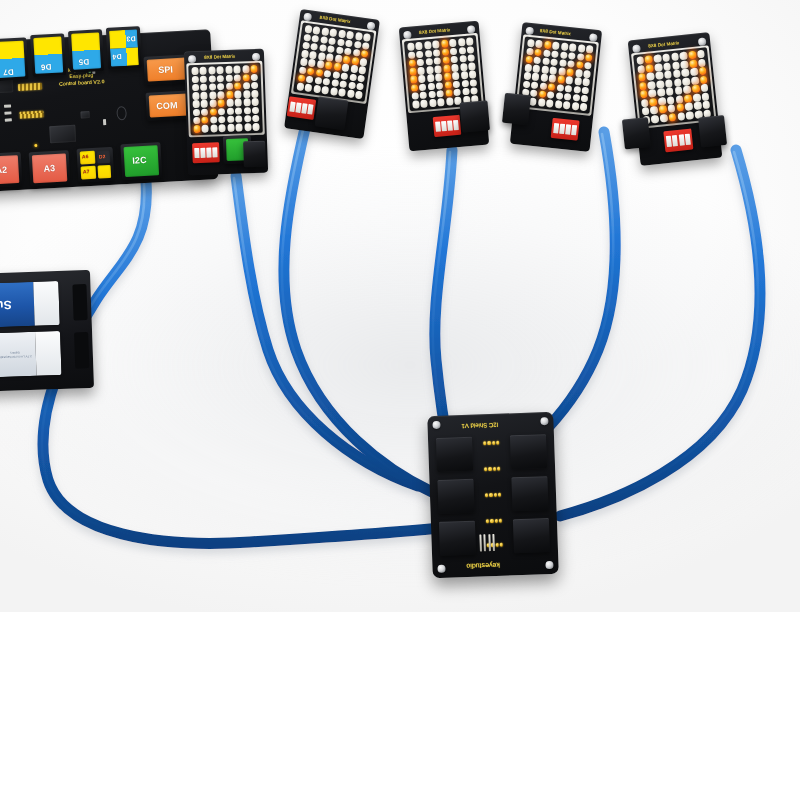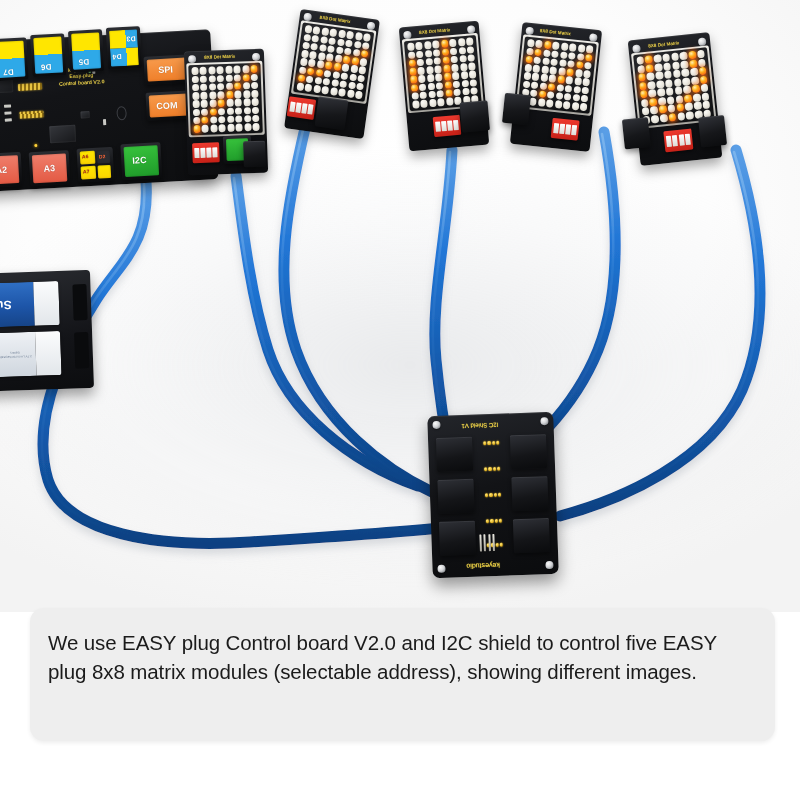--- a/index.html
+++ b/index.html
@@ -924,17 +924,14 @@
       <div class="sh-pins" style="left:48px;top:120px;">
         <i></i>
           <i></i>
           <i></i>
           <i></i>
       </div>
     </div>
 
   </div>
 
-  <div id="caption-box">
-    <div id="caption-text">We use EASY plug Control board V2.0 and I2C shield to control five EASY plug 8x8 matrix modules (selectable address), showing different images.</div>
-  </div>
 
 </div>
 
 </body></html>

